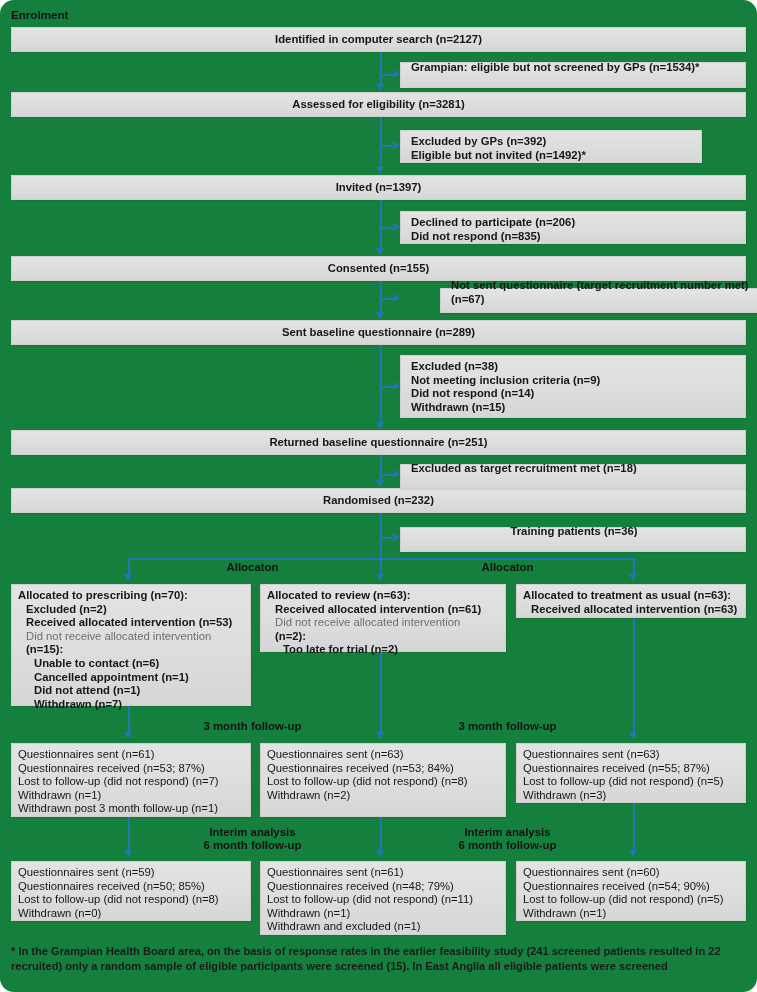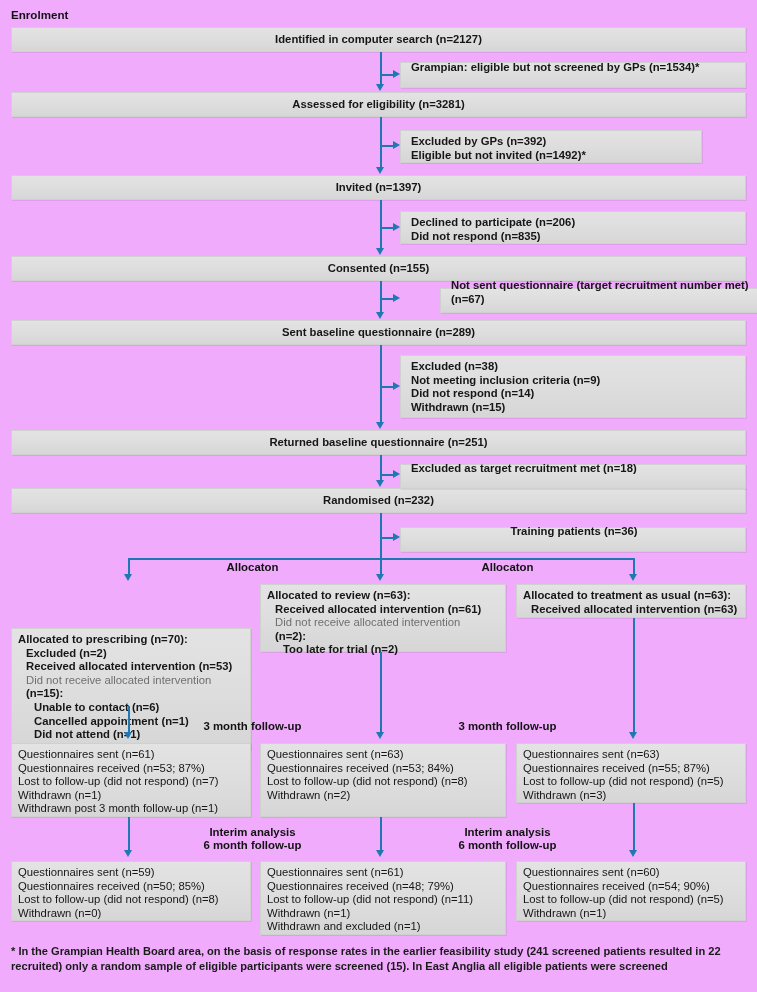--- a/index.html
+++ b/index.html
@@ -3,24 +3,25 @@
 <meta charset="utf-8">
 <style>
   html, body {
     margin: 0; padding: 0;
     background: #ffffff;
   }
   #page {
     position: relative;
     width: 757px;
     height: 992px;
-    background: #f0abfc;
+    background: #15803d;
     font-family: "Liberation Sans", sans-serif;
     color: #1a1a1a;
     overflow: hidden;
+    border-radius: 14px;
   }
   
   .box {
     position: absolute;
     background: linear-gradient(180deg,#e3e3e3 0%, #dddddd 55%, #d6d6d6 100%);
     border: 1px solid #d0d0d0;
     box-sizing: border-box;
     box-shadow: 1px 1px 0 rgba(0,0,0,0.07);
     font-size: 11.3px;
     line-height: 13.6px;
@@ -155,21 +156,21 @@
   </div>
 
   <div class="box side mid" style="left:400px; top:464px; width:346px; height:22px;">
     <span>Excluded as target recruitment met (n=18)</span>
   </div>
 
   <div class="box side mid" style="left:400px; top:527px; width:346px; height:22px; justify-content:center; text-align:center;">
     <span style="width:100%; text-align:center;">Training patients (n=36)</span>
   </div>
 
-  <div class="box col" style="left:11px; top:584px; width:240px; height:122px;margin-top:44px;">
+  <div class="box col" style="left:11px; top:584px; width:240px; height:122px;">
     <div class="ln">Allocated to prescribing (n=70):</div>
     <div class="ln i1">Excluded (n=2)</div>
     <div class="ln i1">Received allocated intervention (n=53)</div>
     <div class="ln i1 dim">Did not receive allocated intervention</div>
     <div class="ln i1">(n=15):</div>
     <div class="ln i2">Unable to contact (n=6)</div>
     <div class="ln i2">Cancelled appointment (n=1)</div>
     <div class="ln i2">Did not attend (n=1)</div>
     <div class="ln i2">Withdrawn (n=7)</div>
   </div>

